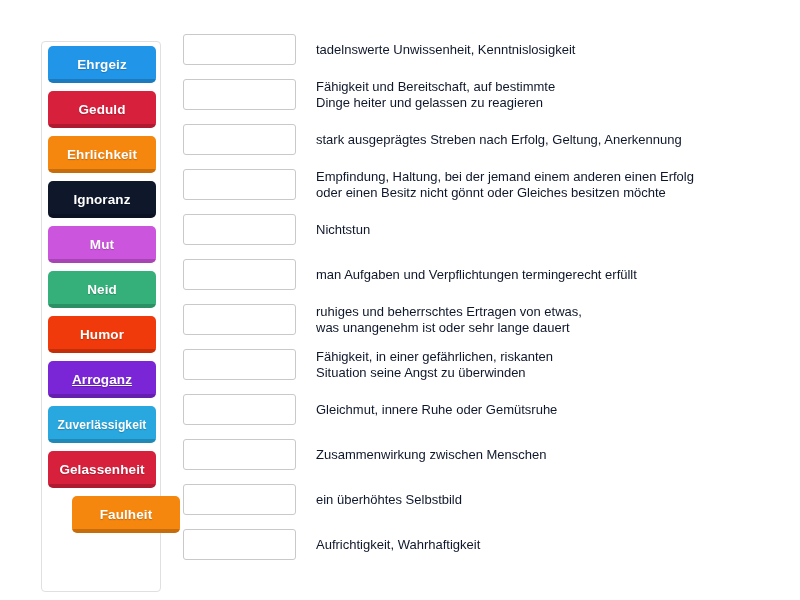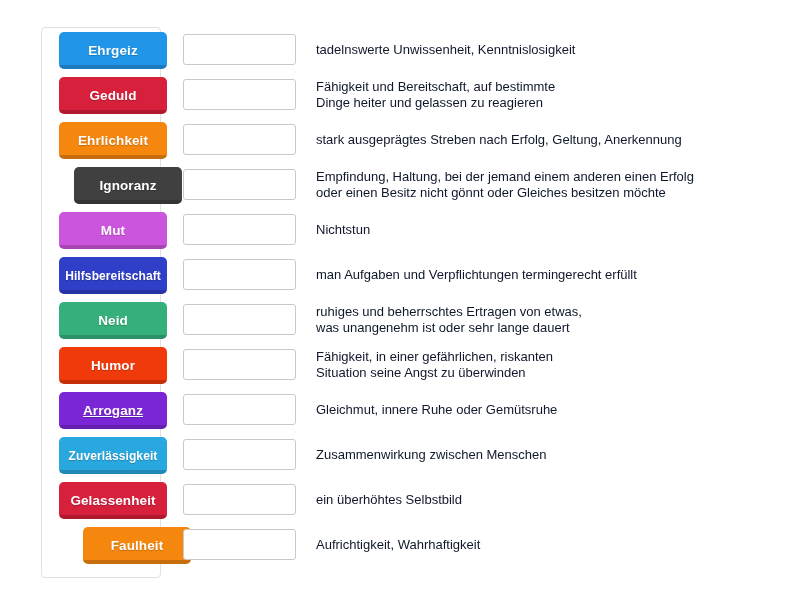--- a/index.html
+++ b/index.html
@@ -16,28 +16,28 @@
     position: relative;
     width: 800px;
     height: 600px;
     background: #ffffff;
   }
 
   
   .tile-panel {
     position: absolute;
     left: 41px;
-    top: 27px;
+    top: 41px;
     width: 120px;
     height: 551px;
     box-sizing: border-box;
     border: 1px solid #e0e0e0;
     border-radius: 4px;
     background: #ffffff;
-    padding: 4px 17px;
+    padding: 4px 6px;
   }
 
   .tile {
     position: relative;
     width: 108px;
     height: 37px;
     margin: 0 auto 8px auto;
     border-radius: 5px;
     box-sizing: border-box;
     display: flex;
@@ -116,29 +116,26 @@
   <div class="tile-panel">
       <div class="tile" style="background: rgb(33, 150, 232);">
         <span class="tile-label">Ehrgeiz</span>
       </div>
       <div class="tile" style="background: rgb(214, 32, 60);">
         <span class="tile-label">Geduld</span>
       </div>
       <div class="tile" style="background: rgb(245, 134, 14);">
         <span class="tile-label">Ehrlichkeit</span>
       </div>
-      <div class="tile" style="background: #404040; margin-left: 15px;">
+      <div class="tile" style="background: #0f172a;">
         <span class="tile-label">Ignoranz</span>
       </div>
       <div class="tile" style="background: rgb(204, 85, 221);">
         <span class="tile-label">Mut</span>
       </div>
-      <div class="tile small" style="background: rgb(47, 63, 200);">
-        <span class="tile-label">Hilfsbereitschaft</span>
-      </div>
       <div class="tile" style="background: rgb(53, 176, 123);">
         <span class="tile-label">Neid</span>
       </div>
       <div class="tile" style="background: rgb(240, 58, 12);">
         <span class="tile-label">Humor</span>
       </div>
       <div class="tile" style="background: rgb(123, 38, 214); text-decoration: underline;">
         <span class="tile-label">Arroganz</span>
       </div>
       <div class="tile small" style="background: rgb(41, 168, 224);">

